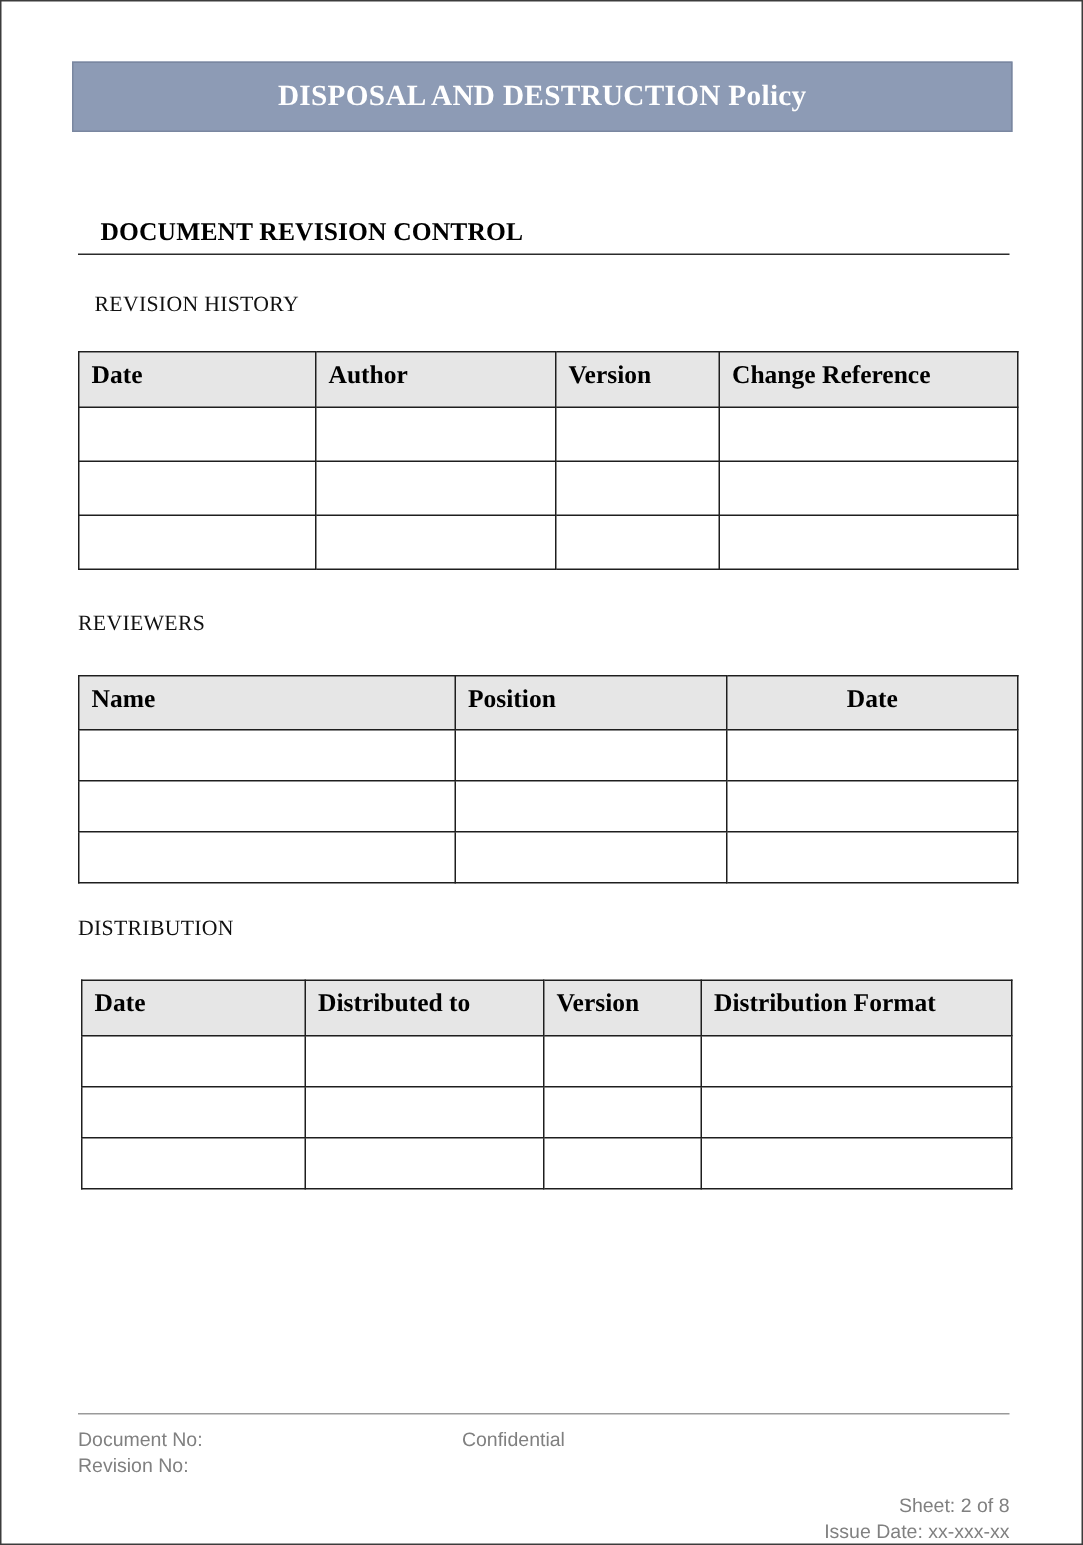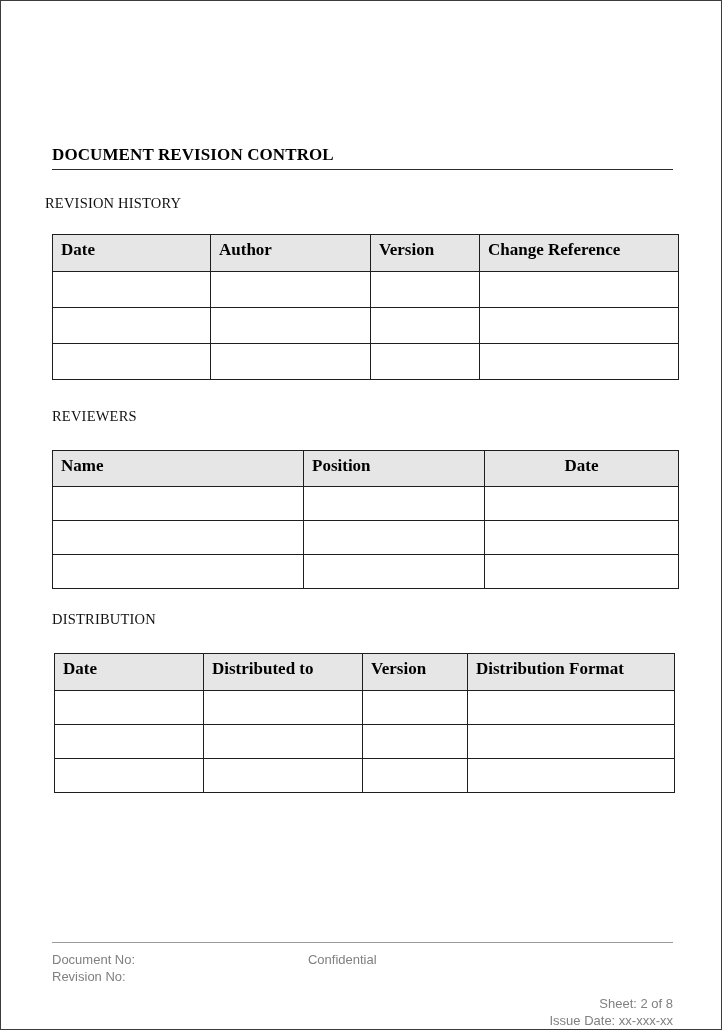--- a/index.html
+++ b/index.html
@@ -40,21 +40,21 @@
     font-family: "Liberation Serif", serif;
     font-weight: bold;
     font-size: 19.5px;
     letter-spacing: 0.2px;
     white-space: nowrap;
   }
 
   
   .doc-heading {
     position: absolute;
-    left: 51px;
+    left: 66px;
     top: 144px;
     font-weight: bold;
     font-size: 17px;
     color: #000000;
     letter-spacing: 0.1px;
   }
   .heading-rule {
     position: absolute;
     left: 51px;
     top: 168px;
@@ -64,21 +64,21 @@
   }
 
   
   .section-label {
     position: absolute;
     font-size: 14.5px;
     color: #111111;
     letter-spacing: 0.2px;
     white-space: nowrap;
   }
-  .label-revision     { left: 44px; top: 194px; }
+  .label-revision     { left: 62px; top: 194px; }
   .label-reviewers    { left: 51px; top: 407px; }
   .label-distribution { left: 51px; top: 610px; }
 
   
   .doc-table {
     position: absolute;
     border-collapse: collapse;
     table-layout: fixed;
   }
   .doc-table th,
@@ -134,20 +134,23 @@
   .footer-col-left   { text-align: left; }
   .footer-col-center { text-align: center; padding-top: 0; }
   .footer-col-right  { text-align: right; margin-top: 44px; }
   .footer-line { white-space: nowrap; }
 </style>
 </head>
 <body>
 
 <div id="page">
 
+  <div class="banner">
+    <div class="banner-title">DISPOSAL AND DESTRUCTION Policy</div>
+  </div>
 
   <div class="doc-heading">DOCUMENT REVISION CONTROL</div>
   <div class="heading-rule"></div>
 
   <div class="section-label label-revision">REVISION HISTORY</div>
 
   <table class="doc-table" id="table-revision">
     <colgroup>
       <col style="width:158px">
         <col style="width:160px">

